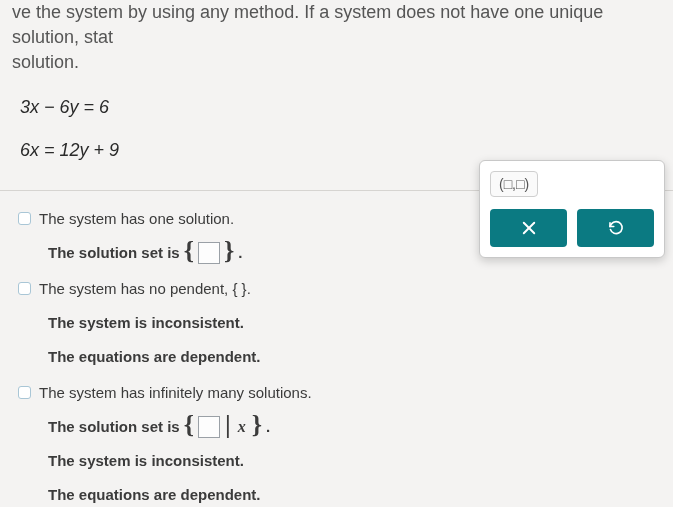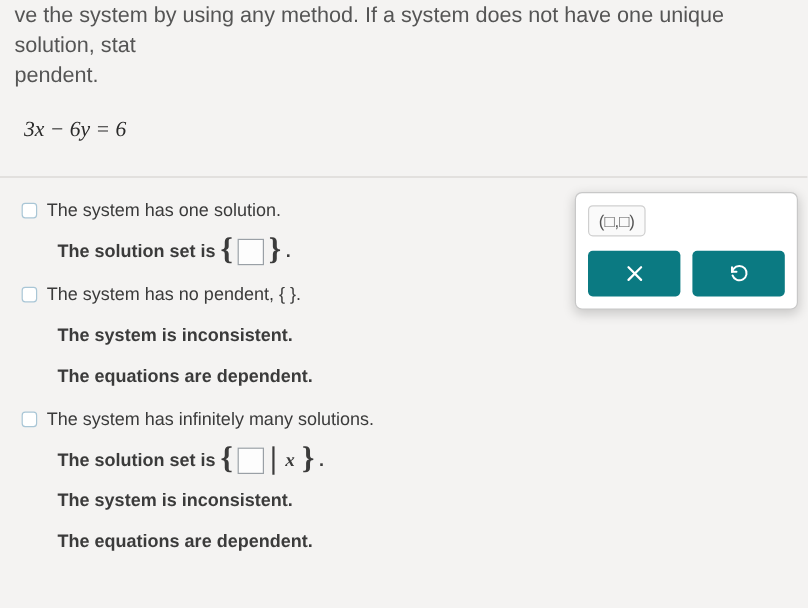--- a/index.html
+++ b/index.html
@@ -14,21 +14,21 @@
       font-size: 15px;
     }
     .header-cut {
       color: #555;
       padding: 0 12px;
       font-size: 18px;
       line-height: 1.4;
     }
     .equations {
       padding: 10px 20px 18px 20px;
-      font-family: Liberation Serif, serif;
+      font-family: Liberation Sans, sans-serif;
       font-size: 18px;
       line-height: 2.4;
       font-style: italic;
       color: #2a2a2a;
     }
     .divider {
       border-top: 1px solid #d6d4d1;
       margin: 0;
     }
     .answers {
@@ -133,25 +133,26 @@
       font-size: 18px;
       cursor: pointer;
     }
     .tool-btn svg { width: 18px; height: 18px; }
   </style>
 </head>
 <body>
 
 <div class="header-cut">
   <span>ve the system by using any method. If a system does not have one unique solution, stat</span><br>
-  <span>pendent.</span>
+  <span>solution.</span>
 </div>
 
 <div class="equations">
   <div>3x − 6y = 6</div>
+  <div>6x = 12y + 9</div>
 </div>
 
 <div class="divider"></div>
 
 <div class="answers">
 
   <div class="opt">
     <div class="opt-line">
       <span class="radio"></span>
       <span>The system has one solution.</span>

